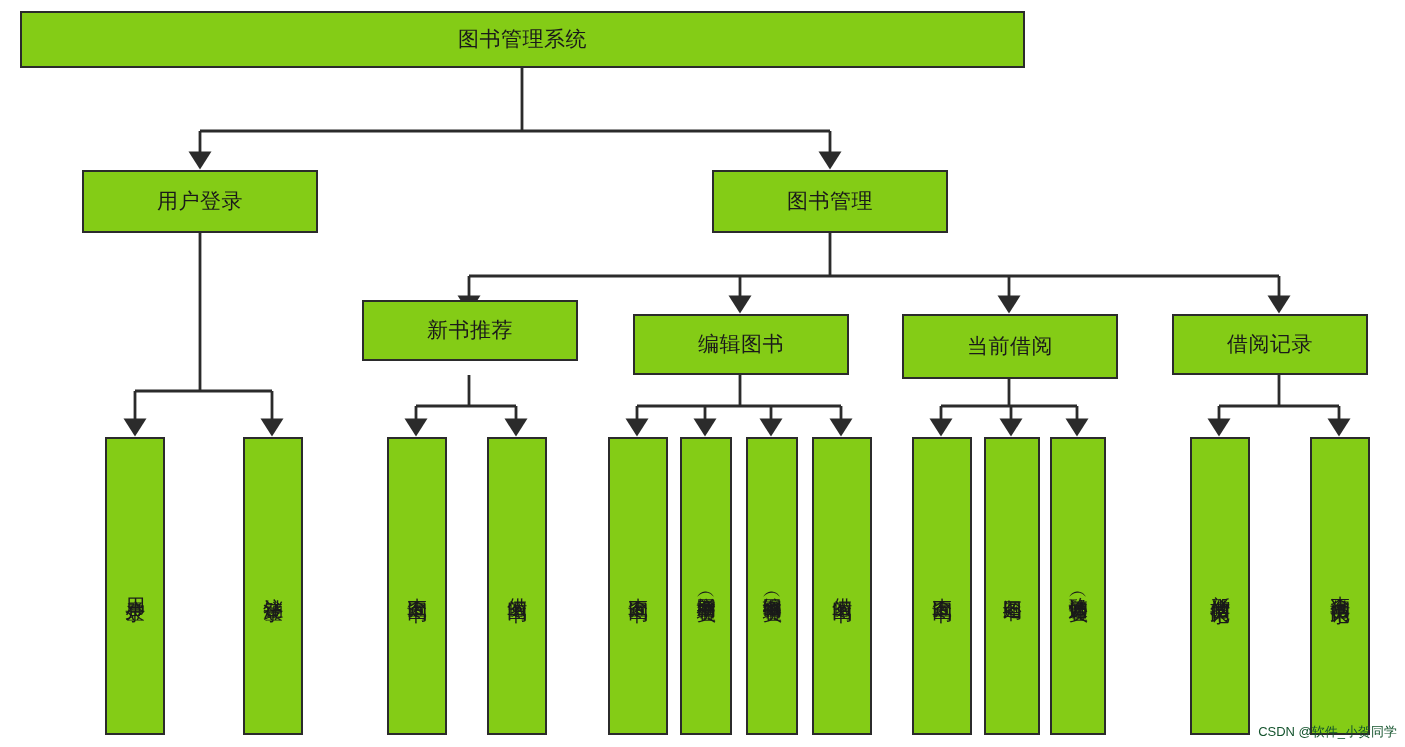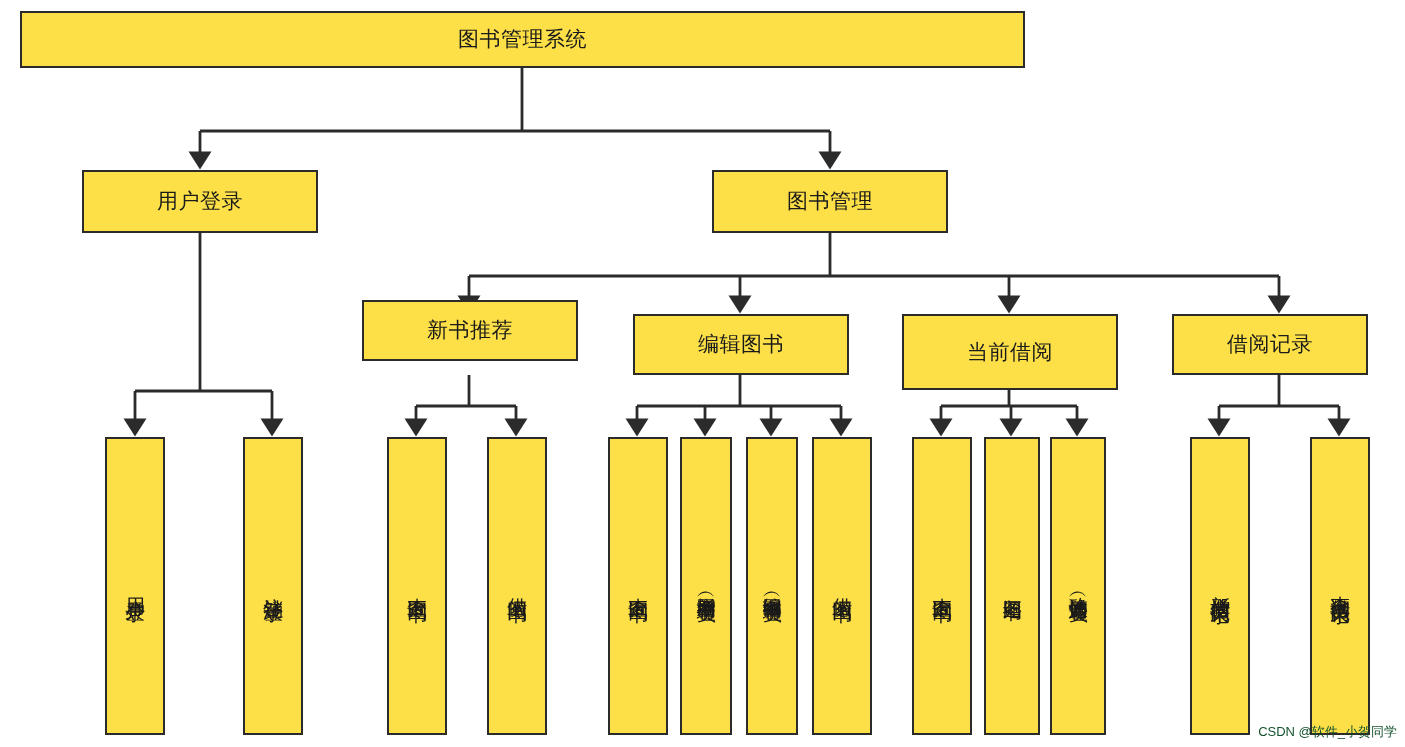--- a/index.html
+++ b/index.html
@@ -22,21 +22,21 @@
     left: 0;
     top: 0;
     width: 1405px;
     height: 747px;
     pointer-events: none;
   }
   .node {
     position: absolute;
     box-sizing: border-box;
     border: 2.5px solid #2b2b2b;
-    background: #fde047;
+    background: #84cc16;
     display: flex;
     align-items: center;
     justify-content: center;
     color: #1a1a1a;
     z-index: 2;
   }
   .node .label {
     display: block;
     text-align: center;
     line-height: 1.28;
@@ -143,21 +143,21 @@
   <div class="node horiz" style="left:712px; top:170px; width:236px; height:63px;justify-content:center;">
     <span class="label">图书管理</span>
   </div>
 
   <div class="node horiz" style="left:362px; top:300px; width:216px; height:61px;">
     <span class="label">新书推荐</span>
   </div>
   <div class="node horiz" style="left:633px; top:314px; width:216px; height:61px;">
     <span class="label">编辑图书</span>
   </div>
-  <div class="node horiz" style="left:902px; top:314px; width:216px; height:76px;">
+  <div class="node horiz" style="left:902px; top:314px; width:216px; height:65px;">
     <span class="label">当前借阅</span>
   </div>
   <div class="node horiz" style="left:1172px; top:314px; width:196px; height:61px;">
     <span class="label">借阅记录</span>
   </div>
 
   <div class="node vert" style="left:105px; top:437px; width:60px; height:298px;">
     <span class="label">用户登录</span>
   </div>
   <div class="node vert" style="left:243px; top:437px; width:60px; height:298px;">

